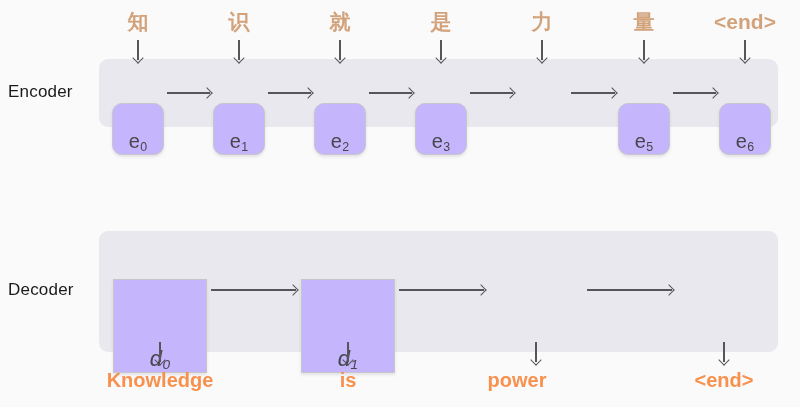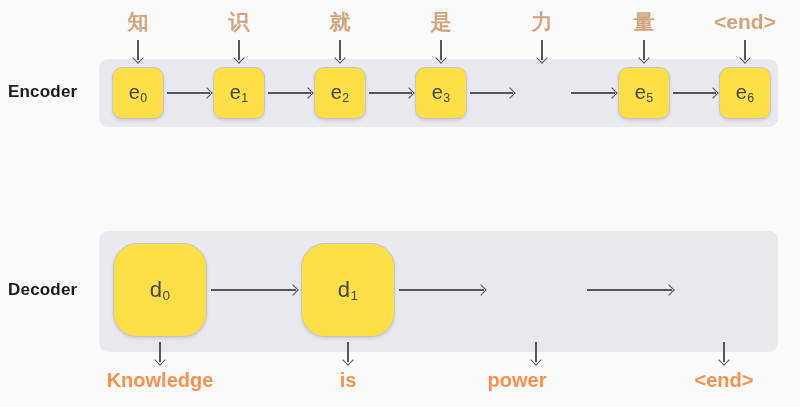--- a/index.html
+++ b/index.html
@@ -31,21 +31,21 @@
     border-radius: 9px;
   }
   .strip.encoder-strip { top: 59px; height: 68px; }
   .strip.decoder-strip { top: 231px; height: 121px; }
 
   .row-label {
     position: absolute;
     left: 8px;
     width: 92px;
     font-size: 17px;
-    font-weight: bold;
+    font-weight: normal;
     color: var(--row-label);
     letter-spacing: 0.2px;
   }
   .row-label.enc { top: 82px; }
   .row-label.dec { top: 280px; }
 
   .token {
     position: absolute;
     text-align: center;
     color: var(--input_token);
@@ -61,41 +61,43 @@
     top: 368px;
     width: 160px;
     font-size: 20px;
     font-weight: bold;
     color: var(--output_token);
     line-height: 24px;
   }
 
   .ebox, .dbox {
     position: absolute;
-    background: #fde047;
+    background: #c4b5fd;
     border: 1.4px solid var(--box-border);
     display: flex;
-    align-items: center;
+    align-items: flex-end;
     justify-content: center;
     box-shadow: 0 2px 3px rgba(80,80,95,0.14);
     color: var(--box-text);
+    margin-top: 36px;
   }
   .ebox {
     top: 67px;
     width: 52px;
     height: 52px;
     border-radius: 10px;
     font-size: 20px;
   }
   .dbox {
     top: 243px;
     width: 94px;
     height: 94px;
-    border-radius: 24px;
+    border-radius: 0;
     font-size: 22px;
+    font-style: italic;
   }
   .subscript {
     font-size: 0.62em;
     vertical-align: -0.25em;
     margin-left: 0.5px;
   }
 
   
   .varrow {
     position: absolute;

